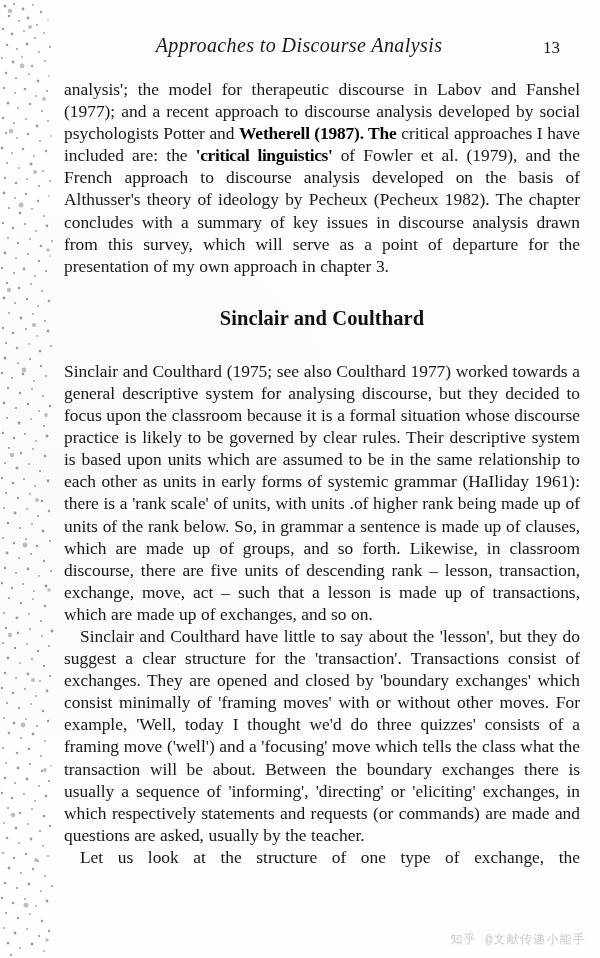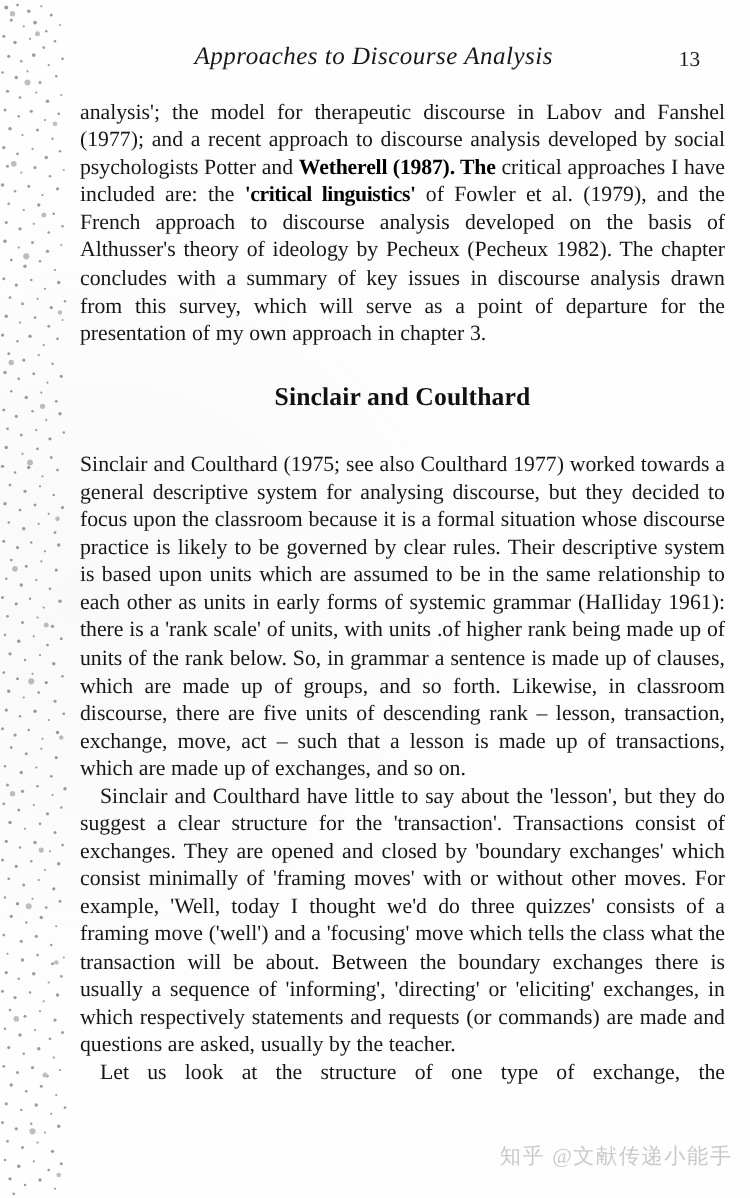--- a/index.html
+++ b/index.html
@@ -121,23 +121,23 @@
   .inked-alt {
     font-weight: bold;
     color: #050505;
     letter-spacing: -0.35px;
   }
 
   
   .watermark {
     position: absolute;
     right: 14px;
-    bottom: 22px;
-    font-family: Liberation Serif, serif;
-    font-size: 17px;
+    bottom: 10px;
+    font-family: Liberation Mono, monospace;
+    font-size: 12px;
     color: #c9c9c9;
     letter-spacing: 1.2px;
     white-space: nowrap;
     pointer-events: none;
   }
 </style>
 </head>
 <body>
 
 <div id="page">

